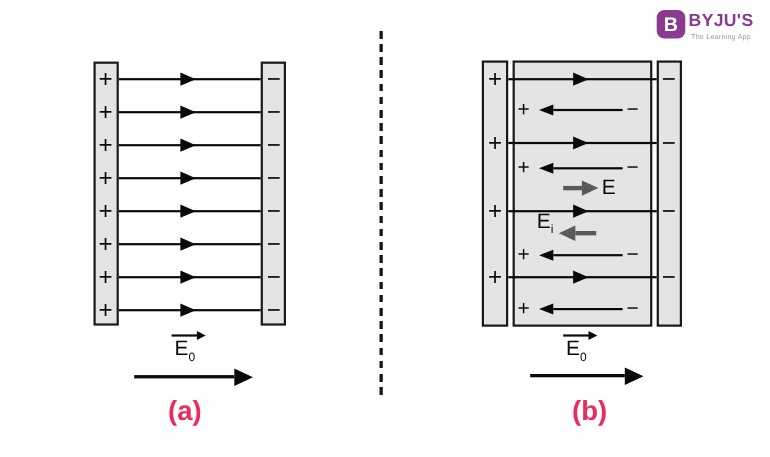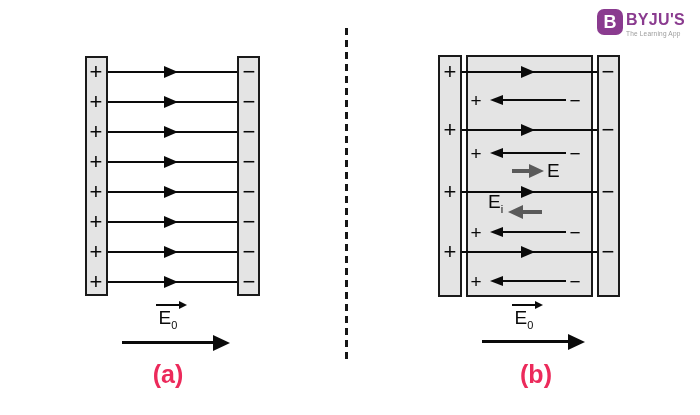--- a/index.html
+++ b/index.html
@@ -26,21 +26,21 @@
                    border-top:4px solid transparent;border-bottom:4px solid transparent;border-left:8px solid var(--line);}
   .veclabel{font-size:19px;line-height:1;}
   .veclabel sub{font-size:11px;}
   .bigshaft{position:absolute;height:3px;background:var(--line);}
   .bighead{position:absolute;width:0;height:0;border-top:8px solid transparent;border-bottom:8px solid transparent;border-left:17px solid var(--line);}
   .caption{position:absolute;transform:translateX(-50%);font-size:25px;font-weight:700;color:var(--caption-pink);line-height:1;}
   .divider{position:absolute;width:3px;background:repeating-linear-gradient(to bottom,#161616 0px,#161616 7px,transparent 7px,transparent 12px);}
   .logo{position:absolute;display:flex;align-items:flex-start;}
   .logo-icon{width:26px;height:26px;border-radius:7px;background:var(--brand-purple);color:#fff;
              display:flex;align-items:center;justify-content:center;font-size:18px;font-weight:700;}
-  .logo-text{margin-left:3px;}
+  .logo-text{margin-left:3px;text-align:center;}
   .logo-name{font-size:16px;font-weight:700;color:var(--brand-purple);line-height:1;margin-top:3px;letter-spacing:0.3px;}
   .logo-tagline{font-size:6.5px;color:var(--tagline-gray);margin-top:2px;letter-spacing:0.2px;}
 </style>
 </head>
 <body>
 
 <div class="stage" style="--plate-fill: #E4E4E4; --plate-border: #1A1A1A; --line: #0A0A0A; --gray-arrow: #5A5A5A; --caption-pink: #EC2A5B; --brand-purple: #8A3B8F; --tagline-gray: #9B9B9B;">
 
   <div class="logo" style="left:597px;top:9px;">
     <div class="logo-icon">

